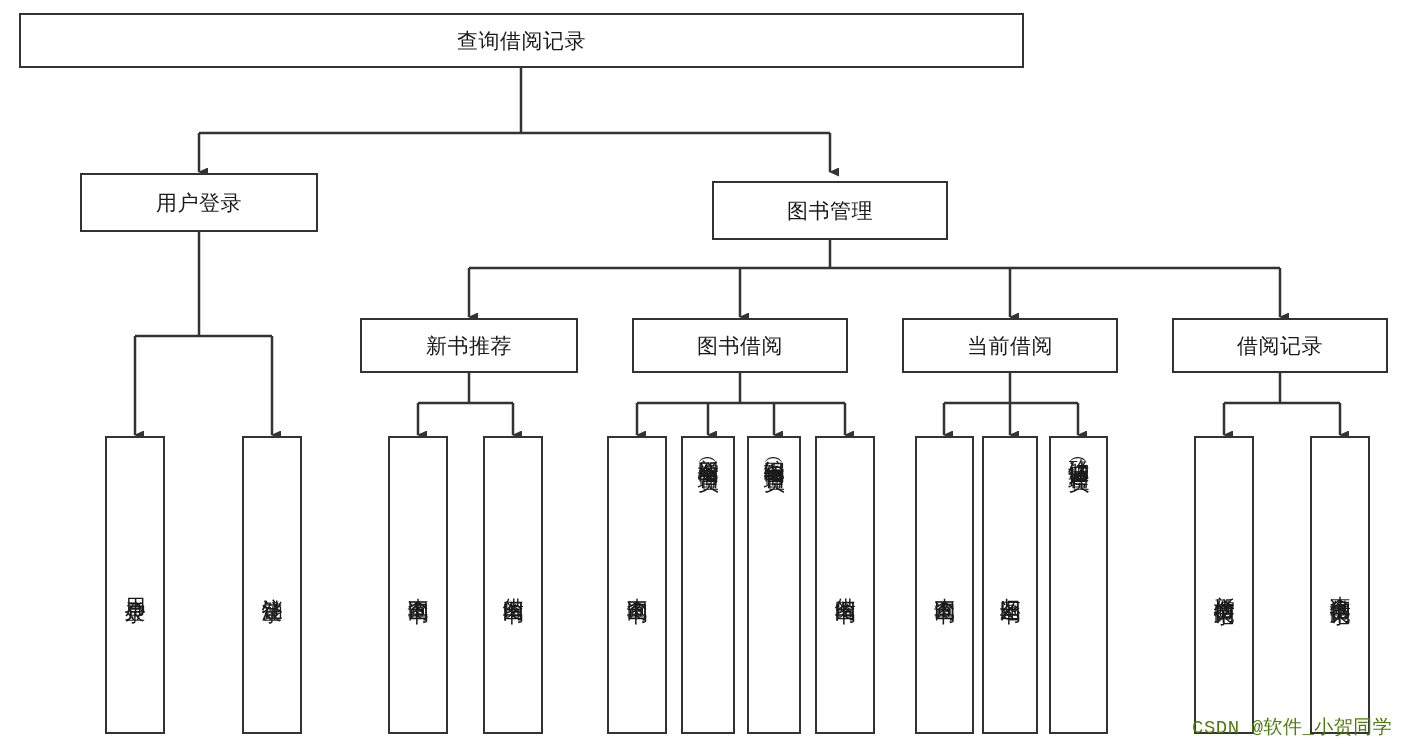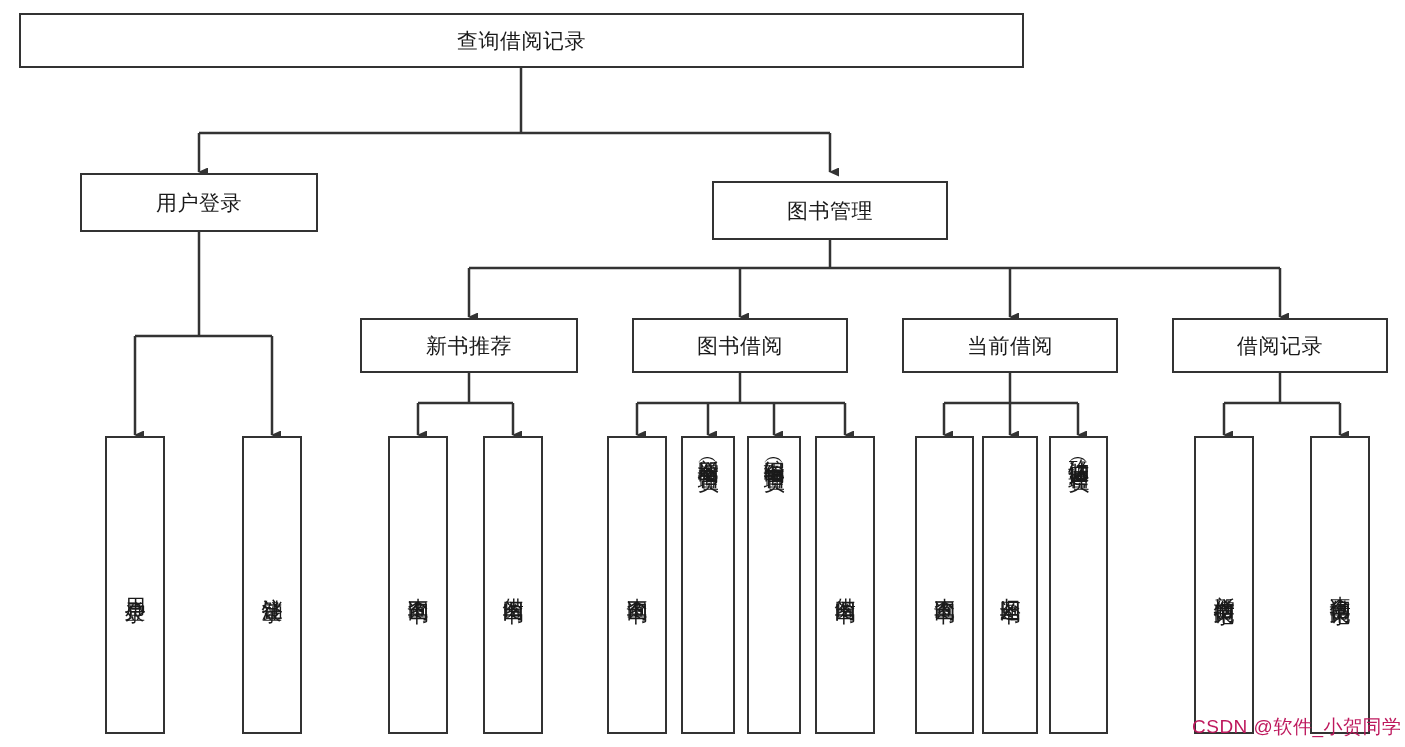--- a/index.html
+++ b/index.html
@@ -173,15 +173,15 @@
   <div class="node-box vertical top-aligned" id="leaf-10" style="left: 1049px; top: 436px; width: 59px; height: 298px;">
     <span class="node-label">确认归还（管理员）</span>
   </div>
   <div class="node-box vertical" id="leaf-11" style="left: 1194px; top: 436px; width: 60px; height: 298px;">
     <span class="node-label">新增借阅记录</span>
   </div>
   <div class="node-box vertical" id="leaf-12" style="left: 1310px; top: 436px; width: 60px; height: 298px;">
     <span class="node-label">查询借阅记录</span>
   </div>
 
-  <div class="watermark" id="watermark" style="left: 1192px; top: 714px; color: #be185d;">CSDN @软件_小贺同学</div>
+  <div class="watermark" id="watermark" style="left: 1192px; top: 714px; color: #4d7c0f; font-family: Liberation Mono, monospace;">CSDN @软件_小贺同学</div>
 
 </div>
 
 </body></html>

